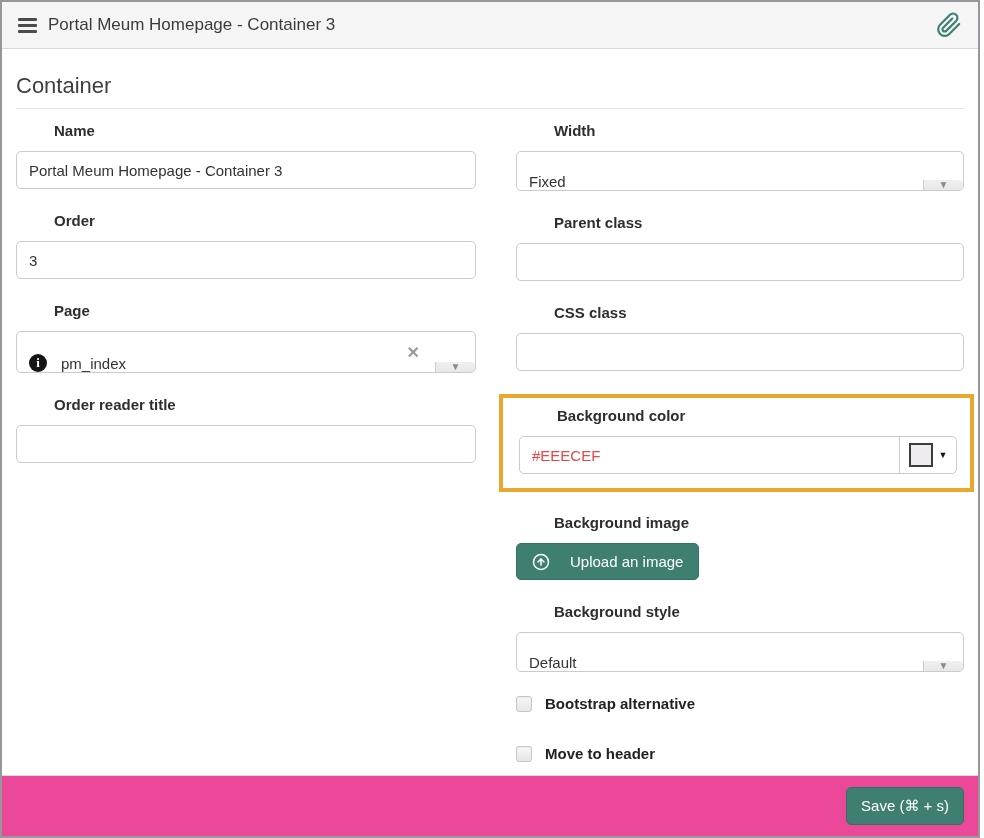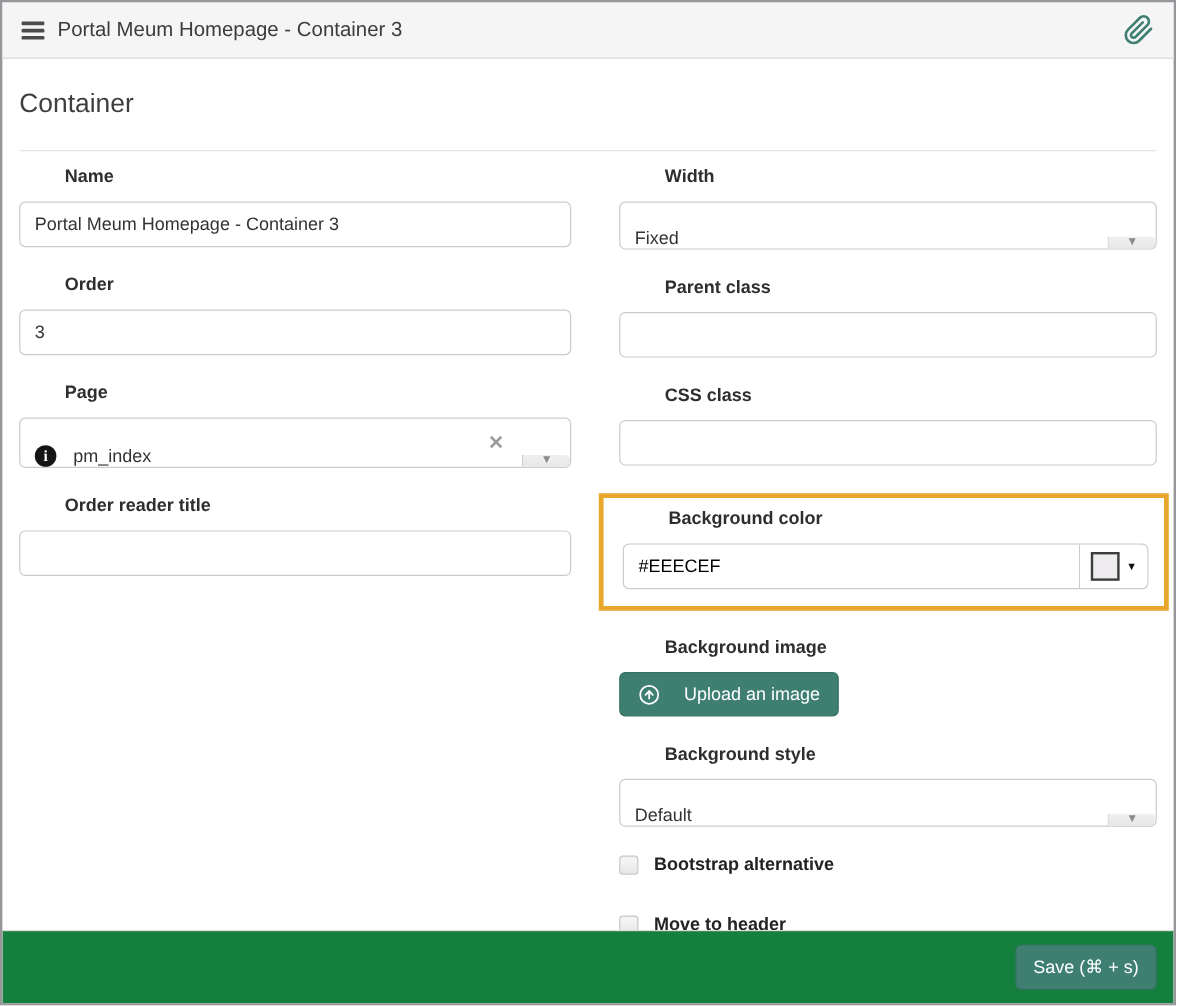--- a/index.html
+++ b/index.html
@@ -24,21 +24,21 @@
   }
   .hamburger { width:19px; display:flex; flex-direction:column; gap:3px; cursor:pointer; }
   .hamburger i { height:3px; background:#4b4b4b; border-radius:1px; display:block; }
   .title { font-size:17px; margin-left:11px; color:#3c3c3c; white-space:nowrap; }
   .paperclip { margin-left:auto; display:flex; cursor:pointer; }
 
   
   .main { flex:1; padding:12px 14px 0; overflow:hidden; }
   .section-title {
     font-size:22px; font-weight:400; color:#3e3e3e;
-    margin:12px 0 0; padding-bottom:26px;
+    margin:12px 0 0; padding-bottom:9px;
     border-bottom:1px solid #e4e4e4;
   }
   .columns { display:flex; gap:40px; margin-top:13px; }
   .col-left { width:460px; flex:none; }
   .col-right { flex:1; min-width:0; }
 
   .group { margin-bottom:23px; }
   .label { font-weight:bold; font-size:15px; margin-bottom:12px; color:#2e2e2e;margin-left:38px; }
   .input {
     width:100%; height:38px;
@@ -80,21 +80,21 @@
     margin:0 -10px 22px -17px;
     padding:9px 13px 14px 16px;
   }
   .highlight .label { margin-bottom:12px; }
   .color-group {
     display:flex; height:38px;
     border:1px solid #cbcbcb; border-radius:5px; background:#fff;
   }
   .color-group input {
     flex:1; min-width:0; border:none; outline:none;
-    padding:0 12px; font-size:15px; color:#000000;
+    padding:0 12px; font-size:15px; color:#ef4444;
     font-family:inherit; border-radius:5px 0 0 5px;
   }
   .color-addon {
     width:57px; flex:none;
     border-left:1px solid #cbcbcb;
     display:flex; align-items:center; justify-content:center; gap:6px;
     cursor:pointer; background:#fff; border-radius:0 5px 5px 0;
   }
   .swatch { width:24px; height:24px; border:2px solid #3d3d3d; background:#EEECEF; }
   .color-caret { font-size:9px; color:#111; line-height:1; }
@@ -115,21 +115,21 @@
     border:1px solid #c6c6c6; border-radius:3px;
     background:linear-gradient(#f7f7f7,#e6e6e6);
     box-shadow:inset 0 1px 1px rgba(0,0,0,0.04);
     cursor:pointer;
   }
   .check-label { font-weight:bold; font-size:15px; margin-left:13px; color:#222; cursor:pointer; }
 
   
   .footer {
     flex:none; height:61px;
-    background:#15803d; border-top:1px solid #dcdcdc;
+    background:#ec4899; border-top:1px solid #dcdcdc;
     display:flex; align-items:center; justify-content:flex-end;
     padding:0 14px;
   }
   .btn-save {
     background:#3E7F72; color:#fff;
     border:1px solid #35705f; border-radius:5px;
     font-size:15px; padding:9px 14px;
     font-family:inherit; cursor:pointer; white-space:nowrap;
   }
 </style>

